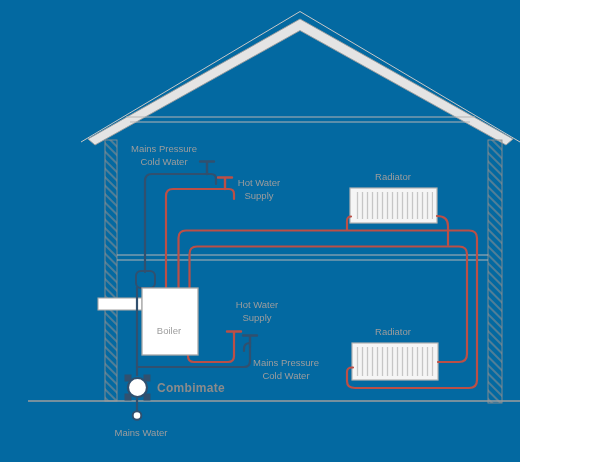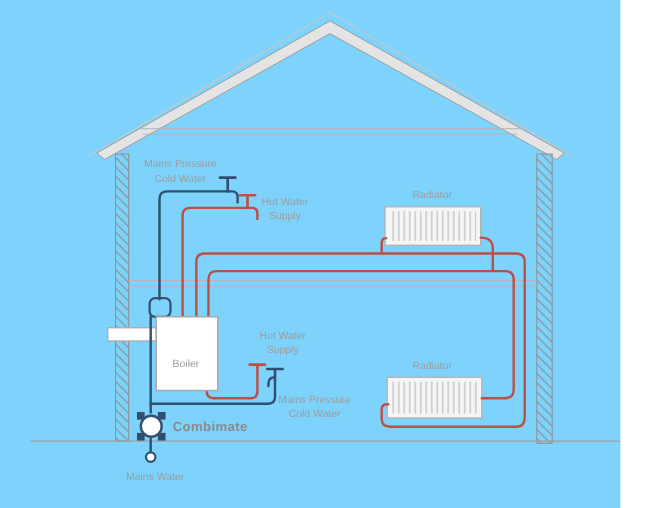--- a/index.html
+++ b/index.html
@@ -1,16 +1,16 @@
 <!DOCTYPE html>
 <html><head>
 <meta charset="utf-8">
 <style>
   html,body{margin:0;padding:0;background:#ffffff;}
-  .stage{position:relative;width:564px;height:462px;background:#7dd3fc;overflow:hidden;
+  .stage{position:relative;width:520px;height:462px;background:#0369a1;overflow:hidden;
          font-family:"Liberation Sans", sans-serif;}
   svg{display:block}
   text{font-family:"Liberation Sans", sans-serif;fill:#9d9d9d;font-size:9.5px;}
   text.bold{font-weight:bold;font-size:12px;fill:#8b8b8b;letter-spacing:.3px;}
 </style>
 </head>
 <body>
 
 <div class="stage">
 <svg width="600" height="462" viewBox="0 0 600 462">

